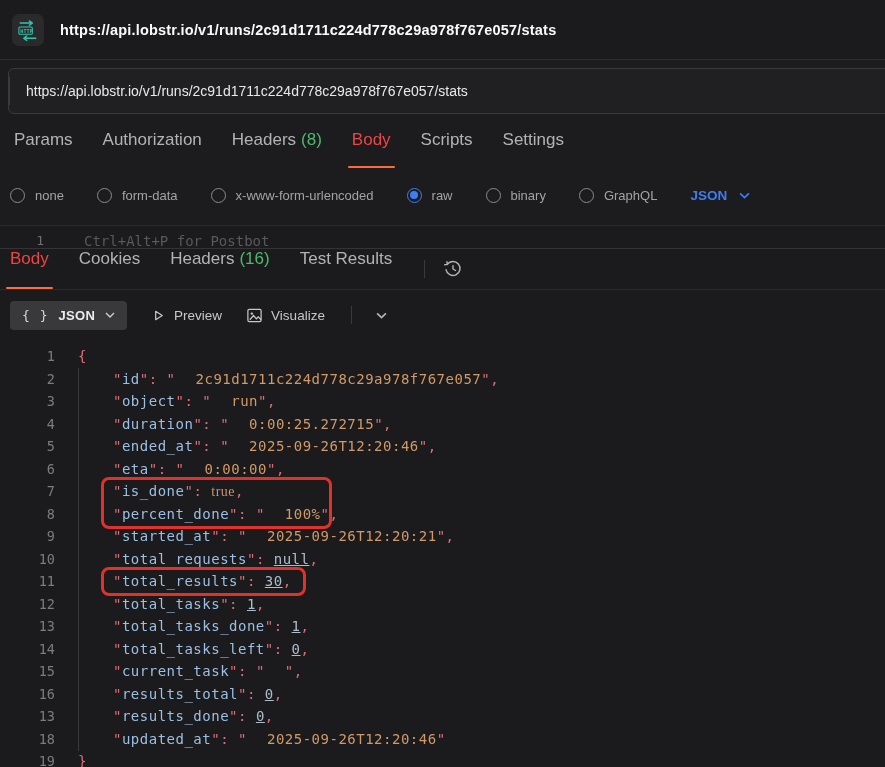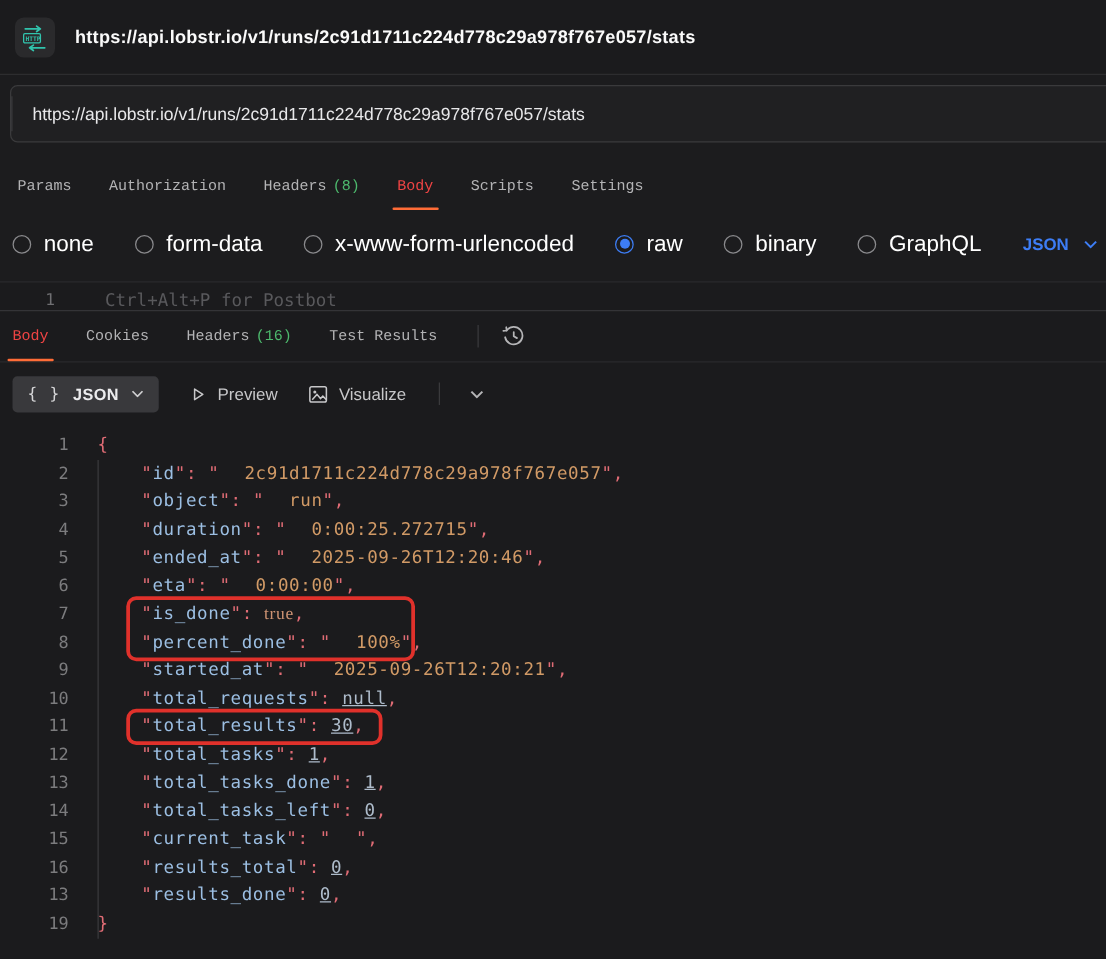--- a/index.html
+++ b/index.html
@@ -33,37 +33,37 @@
   .method-select{
     display:flex; align-items:center; gap:34px; padding:0 18px 0 18px; height:100%;
     cursor:pointer; flex:0 0 150px;
   }
   .method-label{ font-size:14px; font-weight:bold; letter-spacing:.5px; color:var(--green); }
   .vsep{ width:1px; align-self:stretch; background:#3a3a3c; margin:8px 0; }
   .url-text{ font-size:14px; color:#e8e8ea; padding-left:16px; white-space:nowrap; }
 
   
   .tabs-row{ display:flex; gap:30px; padding-left:14px; margin-top:16px; height:38px; align-items:stretch; }
-  .tab{ position:relative; display:flex; align-items:center; gap:5px; font-size:12px; color:#b3b3b5; cursor:pointer;font-family:Liberation Mono, monospace; }
+  .tab{ position:relative; display:flex; align-items:flex-start; gap:5px; font-size:17px; color:#b3b3b5; cursor:pointer; }
   .tab .tab-count{ color:var(--countgreen); }
   .tab.active{ color:#ef4444; }
   .tab.active::after{
     content:""; position:absolute; left:-4px; right:-4px; bottom:0; height:2px;
     background:var(--orange); border-radius:2px;
   }
 
   
   .radio-row{ display:flex; align-items:center; gap:33px; padding-left:10px; margin-top:10px; height:34px; }
   .radio-item{ display:flex; align-items:center; gap:10px; cursor:pointer; }
   .radio{ width:15px; height:15px; border-radius:50%; border:1.5px solid #8a8a8d; position:relative; flex:0 0 auto; }
   .radio.on{ border-color:var(--blue); }
   .radio.on::after{
     content:""; position:absolute; inset:2.5px; border-radius:50%; background:var(--blue);
   }
-  .radio-label{ font-size:18px; color:#ffffff; }
+  .radio-label{ font-size:13px; color:#a3a3a3; }
   .lang-select{ display:flex; align-items:center; gap:12px; cursor:pointer; margin-left:0; }
   .lang-label{ font-size:13.5px; font-weight:bold; color:var(--blue); }
   .chev{ display:inline-flex; }
 
   
   .editor-strip{
     margin-top:13px; height:23px; border-top:1px solid #2a2a2c; overflow:hidden;
     background:#1b1b1d;
   }
   .editor-row{ display:flex; height:30px; line-height:30px; font-size:14px; }
@@ -330,20 +330,24 @@
         </div>
         <div class="code-line">
           <span class="ln">16</span>
           <span class="code-text indented"><span class="tok-p">"</span><span class="tok-k">results_total</span><span class="tok-p">": </span><span class="tok-u">0</span><span class="tok-p">,</span></span>
         </div>
         <div class="code-line">
           <span class="ln">13</span>
           <span class="code-text indented"><span class="tok-p">"</span><span class="tok-k">results_done</span><span class="tok-p">": </span><span class="tok-u">0</span><span class="tok-p">,</span></span>
         </div>
         <div class="code-line">
+          <span class="ln">18</span>
+          <span class="code-text indented"><span class="tok-p">"</span><span class="tok-k">updated_at</span><span class="tok-p">": </span><span class="tok-p">"</span><span class="tok-s">2025-09-26T12:20:46</span><span class="tok-p">"</span></span>
+        </div>
+        <div class="code-line">
           <span class="ln">19</span>
           <span class="code-text"><span class="tok-p">}</span></span>
         </div>
       </div>
   <div class="annotation-box" style="left: 101px; top: 137px; height: 52px; width: 231px;"></div>
       <div class="annotation-box" style="left: 101px; top: 227px; height: 29px; width: 205px;"></div>
     </div>
 </div>
 
 </body></html>

